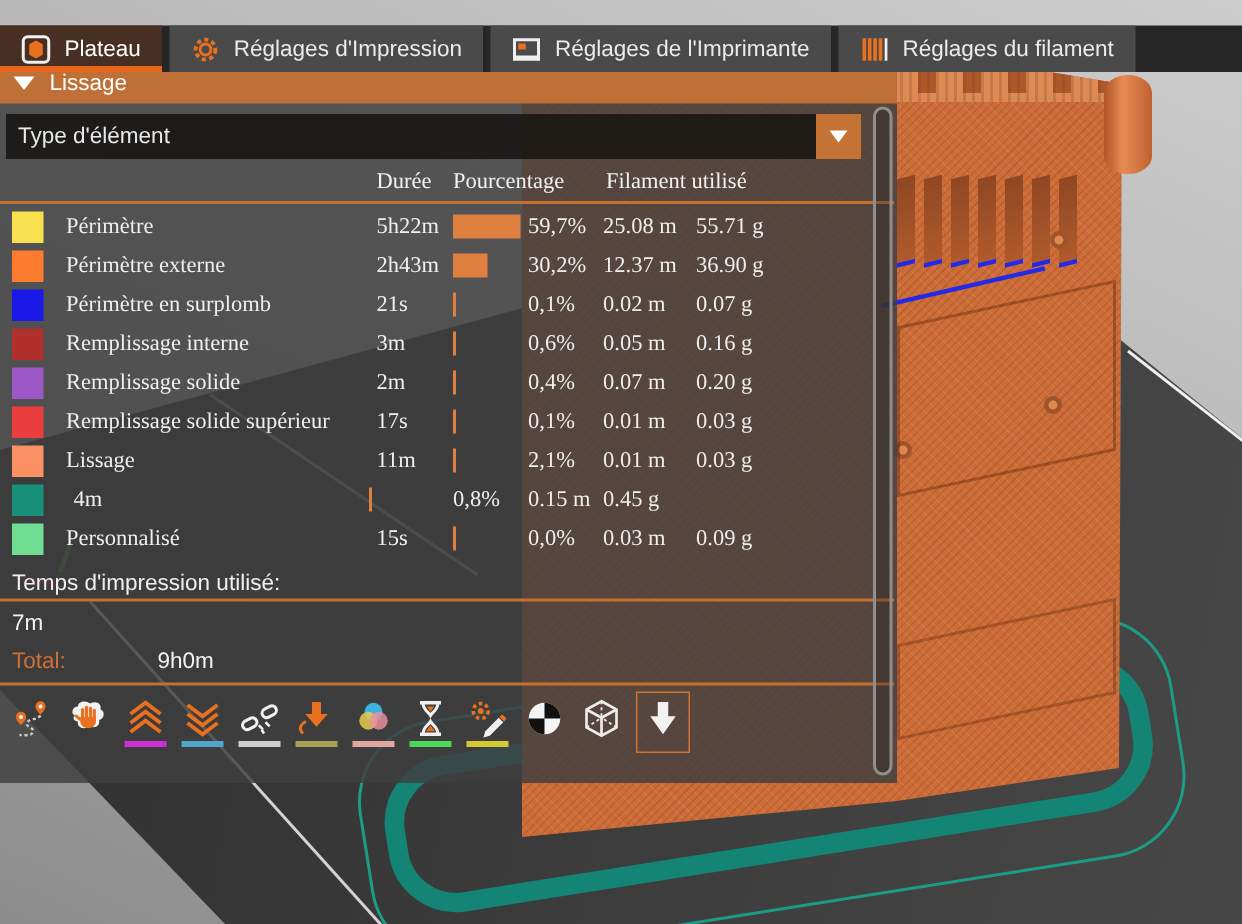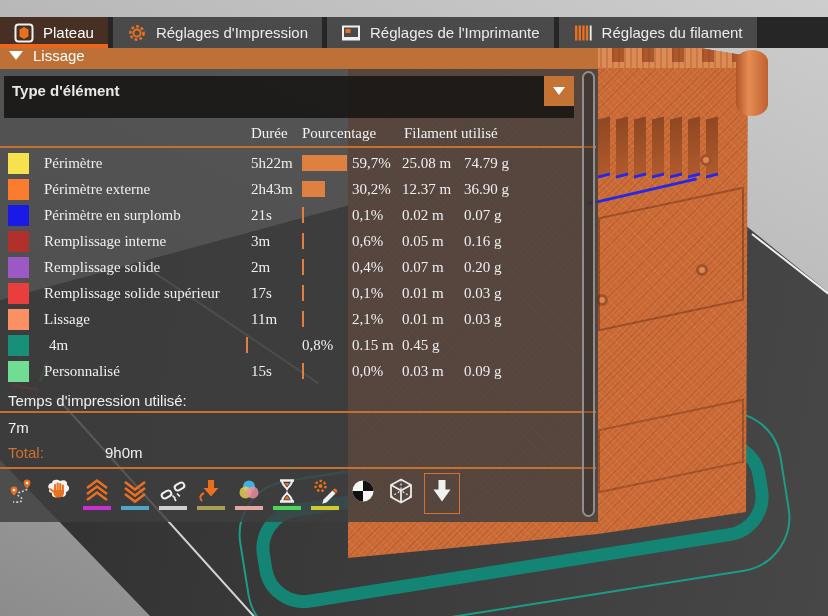--- a/index.html
+++ b/index.html
@@ -43,21 +43,21 @@
   
   .tabbar{position:absolute;top:0;left:0;width:828px;height:31px;background:#262626;display:flex;gap:5px;z-index:30;margin-top:17px;}
   .tab{display:flex;align-items:center;gap:9px;padding:0 14px;background:#4a4a4a;color:#ebebeb;font-size:15px;cursor:default;}
   .tab.active{background:#473023;color:#fff;box-shadow:inset 0 -4px 0 #e8671c;}
   .accent-strip{position:absolute;top:36px;left:0;width:828px;height:5px;background:#e8671c;z-index:29;}
   
   .panel{position:absolute;left:0;top:41px;width:598px;height:481px;z-index:20;
     background:rgba(62,62,64,.83);color:#efefef;font-size:15px;}
   .panel-header{height:28px;background:#bf7036;display:flex;align-items:center;gap:10px;padding-left:9px;color:#fff;}
   .tri-down{width:0;height:0;border-left:7px solid transparent;border-right:7px solid transparent;border-top:9px solid #fff;}
-  .dropdown{position:relative;margin:7px 24px 0 4px;height:42px;background:rgba(22,20,17,.86);font-weight:bold;}
+  .dropdown{position:relative;margin:7px 24px 0 4px;height:30px;background:rgba(22,20,17,.86);}
   .dropdown .val{line-height:30px;padding-left:8px;color:#e9e9e9;}
   .dd-btn{position:absolute;right:0;top:0;width:30px;height:30px;background:#c57335;display:flex;align-items:center;justify-content:center;}
   .dd-btn .tri-down{border-left-width:6px;border-right-width:6px;border-top-width:8px;}
   .lgrid{display:grid;grid-template-columns:36px 202px 56px 50px 50px 62px 60px;align-items:center;padding-left:8px;font-family:Liberation Serif, serif;}
   .colheader{height:22px;margin-top:4px;color:#f2f2f2;}
   .colheader .c3{grid-column:3;padding-left:5px;}
   .colheader .c45{grid-column:4/6;}
   .colheader .c67{grid-column:6/8;padding-left:2px;}
   .o-hr{border:none;border-top:2px solid #c4702f;margin:2px 2px 2px 0;}
   .lrow{height:26px;}
@@ -172,21 +172,21 @@
 
     <div class="lgrid lrow">
       <span class="sw" style="background: rgb(247, 225, 79);"></span>
       <span>Périmètre</span>
       <span class="dur">5h22m</span>
       <span class="barcell">
           <span class="bar" style="width: 45px;"></span>
         </span>
       <span class="num">59,7%</span>
       <span class="num">25.08 m</span>
-      <span class="num">74.79 g</span>
+      <span class="num">55.71 g</span>
     </div>
     <div class="lgrid lrow">
       <span class="sw" style="background: rgb(251, 124, 46);"></span>
       <span>Périmètre externe</span>
       <span class="dur">2h43m</span>
       <span class="barcell">
           <span class="bar" style="width: 23px;"></span>
         </span>
       <span class="num">30,2%</span>
       <span class="num">12.37 m</span>

